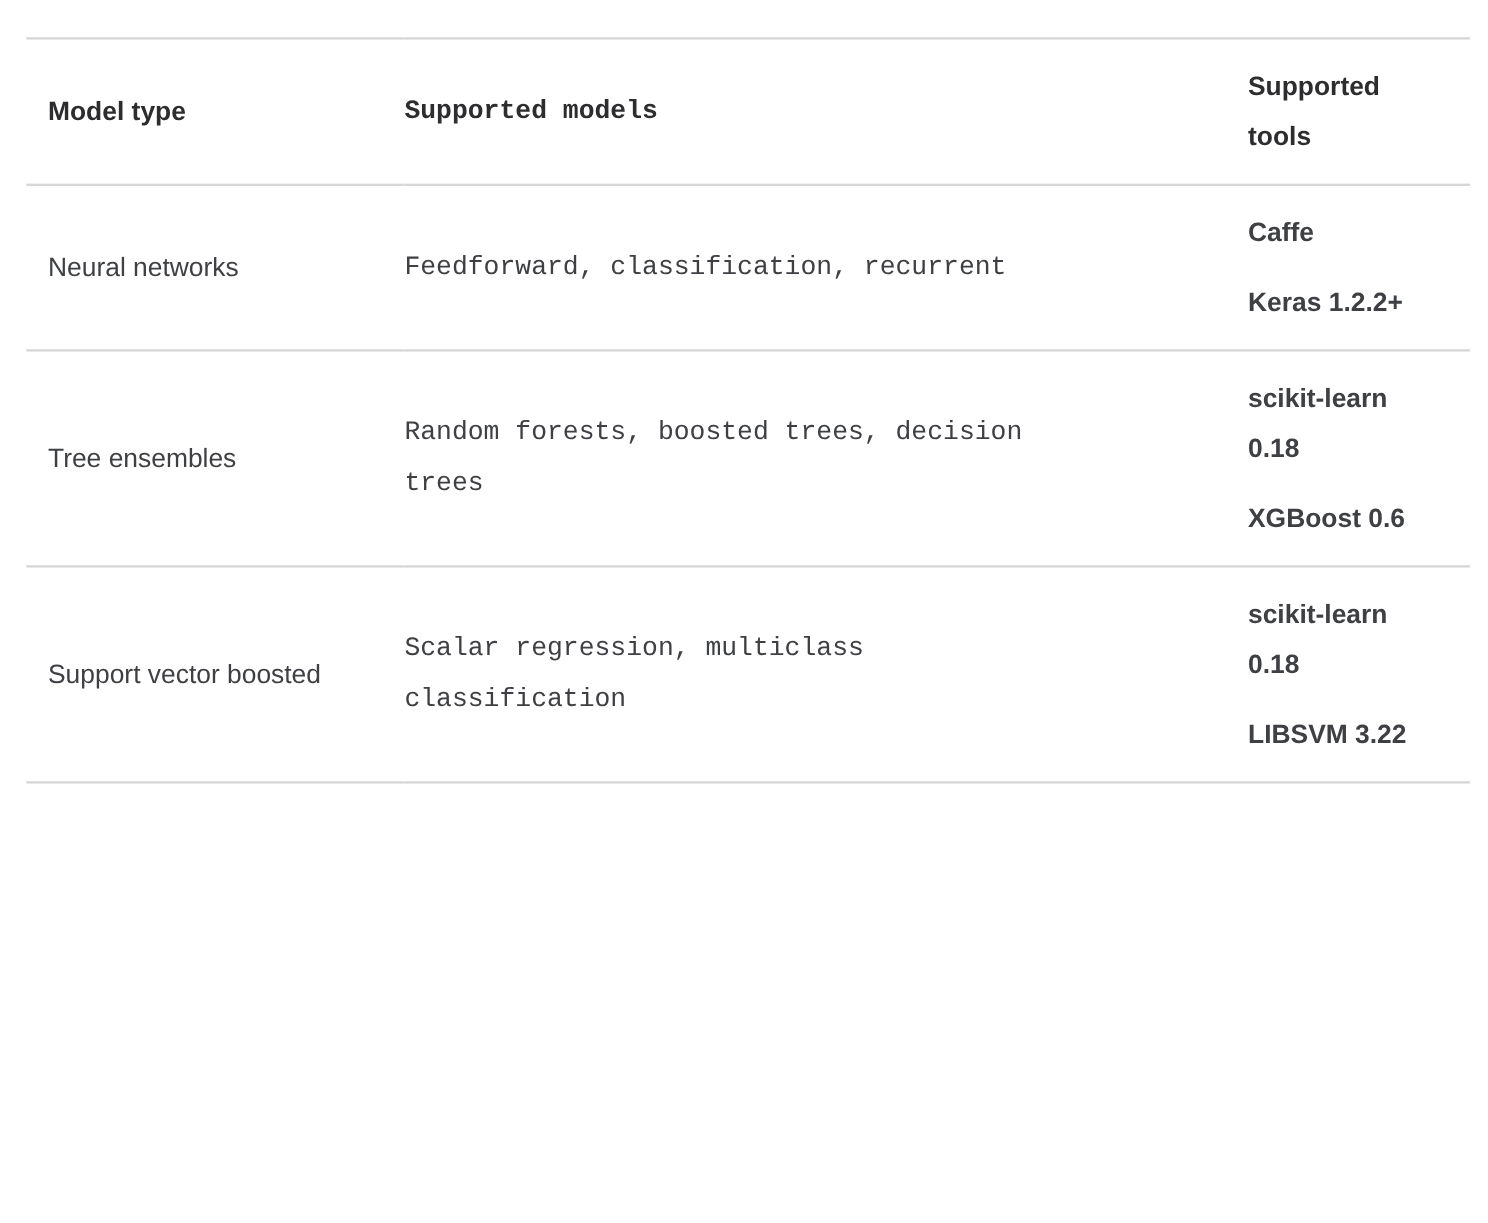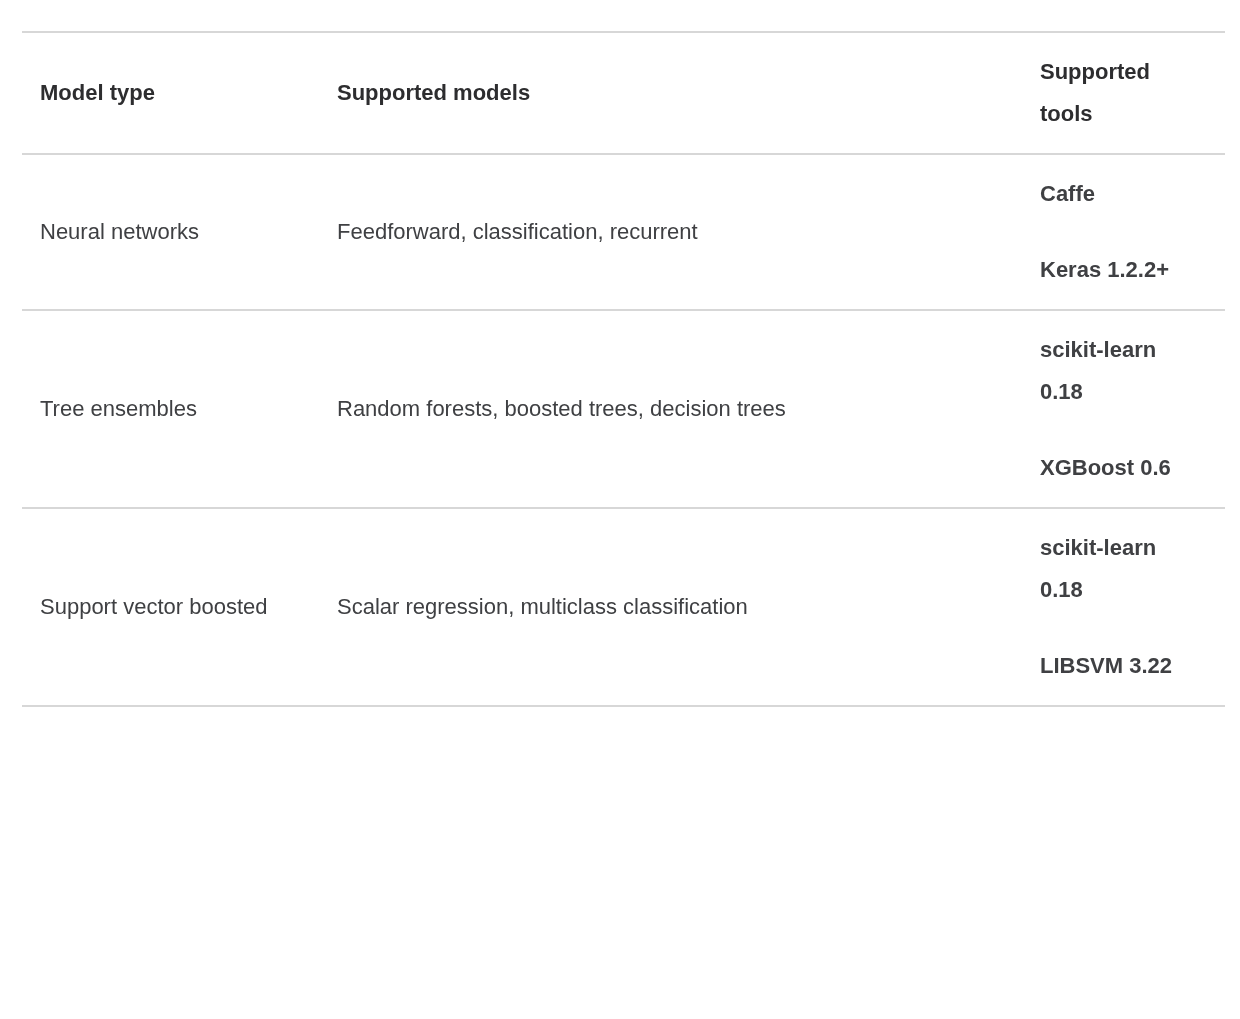--- a/index.html
+++ b/index.html
@@ -36,28 +36,28 @@
   }
   table.models-table tbody tr:last-child th,
   table.models-table tbody tr:last-child td {
     border-bottom: 2px solid #d7d7d7;
   }
   table.models-table thead th {
     font-weight: 700;
     color: #2d2d2f;
   }
   .colpad0 { padding: 18px 67px 18px 18px; }
-  .colpad1 { padding: 18px 143px 18px 0; }
+  .colpad1 { padding: 18px 143px 18px 0; font-family: Liberation Mono, monospace; }
   .colpad2 { padding: 18px 35px 18px 0; }
   table.models-table p {
     margin: 0;
     font-weight: bold;
   }
   table.models-table p + p {
-    margin-top: 34px;
+    margin-top: 16px;
   }
 </style>
 </head>
 <body>
 
 <div class="table-wrap">
   <table class="models-table">
     <colgroup>
       <col style="width:315px">
       <col style="width:703px">

